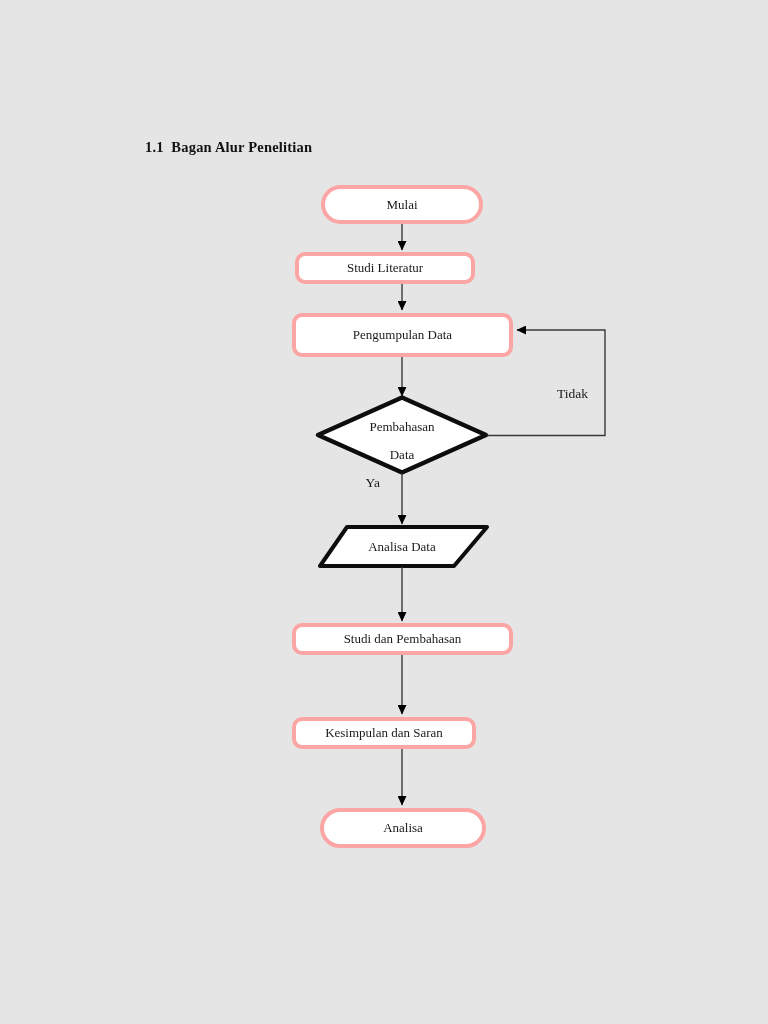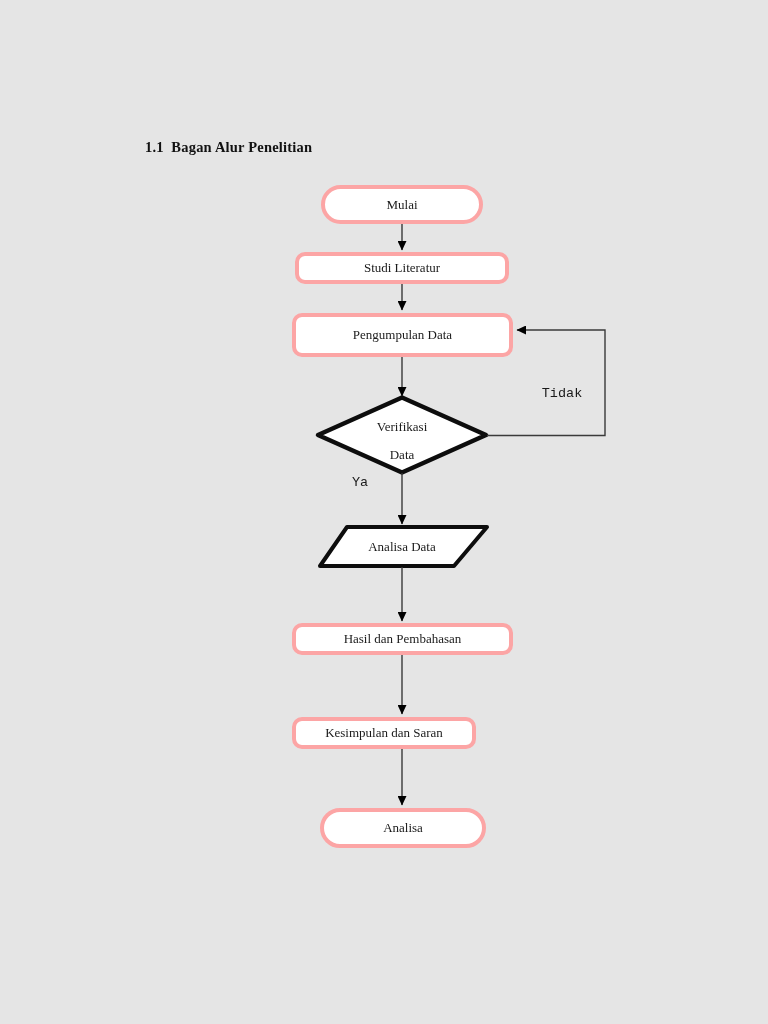--- a/index.html
+++ b/index.html
@@ -44,22 +44,21 @@
     position: absolute;
     font-size: 13px;
     color: #1a1a1a;
     text-align: center;
   }
   .decision-label { line-height: 27.5px; }
   .edge-label {
     position: absolute;
     font-size: 13.5px;
     color: #1a1a1a;
-    text-align: center;
-    font-family: Liberation Mono, monospace;
+    text-align: right;
   }
 </style>
 </head>
 <body>
 
 <div id="page">
 
   <div id="doc-title">1.1  Bagan Alur Penelitian</div>
 
   <svg class="canvas" viewBox="0 0 768 1024" xmlns="http://www.w3.org/2000/svg">
@@ -82,37 +81,37 @@
       <line x1="402" y1="654" x2="402" y2="714" marker-end="url(#arrow)"></line>
       <line x1="402" y1="749" x2="402" y2="805" marker-end="url(#arrow)"></line>
       <polyline points="487,435.5 605,435.5 605,330 517,330" marker-end="url(#arrow)"></polyline>
     </g>
   </svg>
 
   <div class="node terminator" style="left:321px; top:185px; width:162px; height:39px;">
     <span>Mulai</span>
   </div>
 
-  <div class="node process" style="left:295px; top:252px; width:214px; height:32px;">
+  <div class="node process" style="left:295px; top:252px; width:180px; height:32px;">
     <span>Studi Literatur</span>
   </div>
 
   <div class="node process" style="left:292px; top:313px; width:221px; height:44px;">
     <span>Pengumpulan Data</span>
   </div>
 
   <div class="shape-label decision-label" style="left:318px; top:413px; width:168px;">
-    <div>Verifikasi</div>
+    <div>Pembahasan</div>
     <div>Data</div>
   </div>
 
   <div class="shape-label" style="left:337px; top:539px; width:130px;">Analisa Data</div>
 
   <div class="node process" style="left:292px; top:623px; width:221px; height:32px;">
-    <span>Hasil dan Pembahasan</span>
+    <span>Studi dan Pembahasan</span>
   </div>
 
   <div class="node process" style="left:292px; top:717px; width:184px; height:32px;">
     <span>Kesimpulan dan Saran</span>
   </div>
 
   <div class="node terminator" style="left:320px; top:808px; width:166px; height:40px;">
     <span>Analisa</span>
   </div>
 

